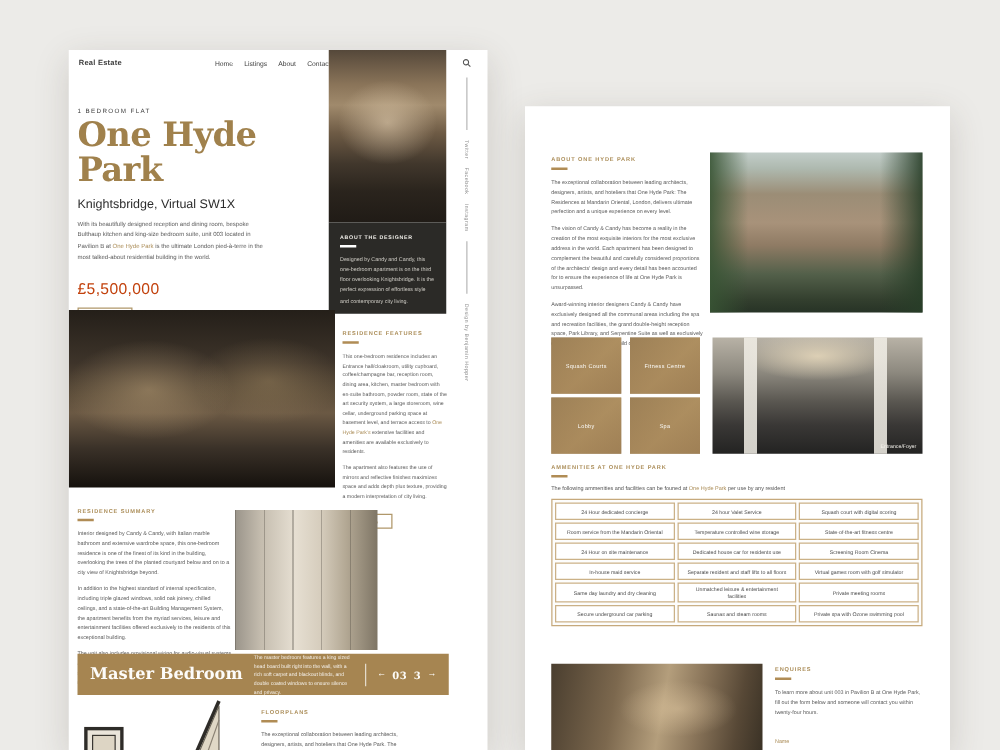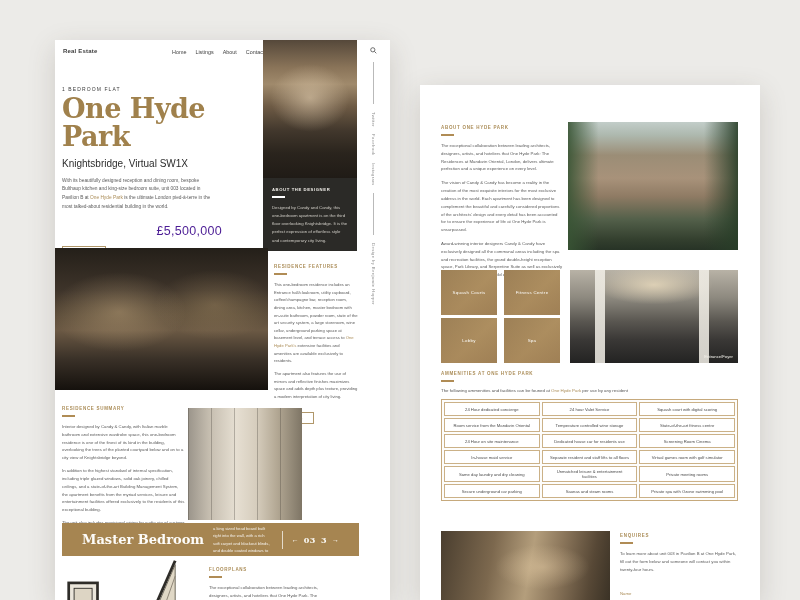--- a/index.html
+++ b/index.html
@@ -41,21 +41,21 @@
   .rail-text { writing-mode:vertical-rl; font-size:4.2px; color:#8f8f8f; letter-spacing:.4px; cursor:pointer; }
   .vline { width:1px; height:42px; background:#b9b9b9; }
   .credit { cursor:default; }
 
   
   .headline { position:absolute; left:7px; top:46px; width:160px; }
   .title { font-family:"DejaVu Serif","Liberation Serif",serif; font-weight:bold;
            font-size:27px; line-height:1.05; color:#a0814c; letter-spacing:-.5px; margin-top:3px; }
   .subtitle { font-size:10px; color:#2c2c2c; margin-top:6px; }
   .intro { margin-top:8px; width:153px; font-size:4.8px; line-height:1.8; color:#5a5a5a; }
-  .price { margin-top:13px; font-size:12.5px; color:#4c1d95; letter-spacing:.3px;text-align:right; }
+  .price { margin-top:13px; font-size:12.5px; color:#c2410c; letter-spacing:.3px; }
   .explore { margin-top:8px; }
 
   
   .features { position:absolute; left:219px; top:224px; width:84px; }
   .features p { margin-bottom:5px; font-size:4.2px; }
   .enquire { margin-top:3px; padding:2.5px 10px; font-size:4.4px; }
 
   
   .living-photo { left:0; top:208px; width:213px; height:142px;
     background:
@@ -66,21 +66,21 @@
   
   .summary { position:absolute; left:7px; top:366px; width:123px; }
   .summary p { margin-bottom:5px; }
   .bedroom-photo { left:133px; top:368px; width:114px; height:112px;
     background:
       repeating-linear-gradient(90deg, rgba(60,55,48,.30) 0 1px, rgba(0,0,0,0) 1px 23px),
       linear-gradient(90deg,#9a948a 0%,#c4bcae 18%,#e6dfd2 42%,#d6cdbd 60%,#b3a894 78%,#7e7565 100%); }
 
   
   .banner { position:absolute; left:7px; top:483px; width:297px; height:33px; background:#a68551;
-            display:flex; align-items:center; padding:0 20px; }
+            display:flex; align-items:center; padding:0 10px; }
   .banner-title { font-family:"DejaVu Serif","Liberation Serif",serif; font-weight:bold;
                   font-size:13px; color:#fdfcf9; white-space:nowrap; }
   .banner-body { margin-left:9px; width:128px; font-size:4.1px; line-height:1.75; color:rgba(255,255,255,.88); }
   .banner-sep { width:1px; height:18px; background:rgba(255,255,255,.7); margin:0 9px 0 12px; }
   .pager { display:flex; align-items:center; gap:5px; color:#fdfcf9; }
   .pager .arrow { font-size:7px; cursor:pointer; line-height:1; }
   .pager .num { font-family:"DejaVu Serif","Liberation Serif",serif; font-weight:bold; font-size:8px; letter-spacing:.5px; }
 
   
   .fp-d1 { position:absolute; left:11px; top:540px; width:36px; height:40px; }

